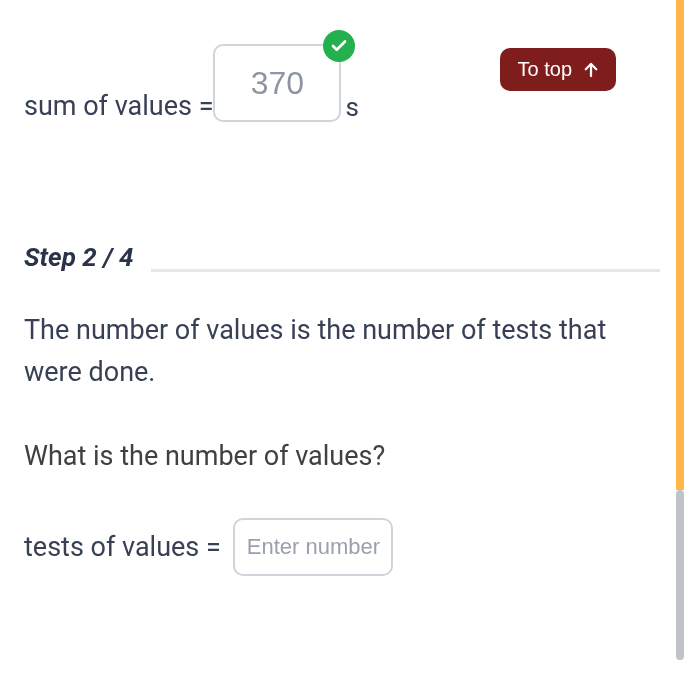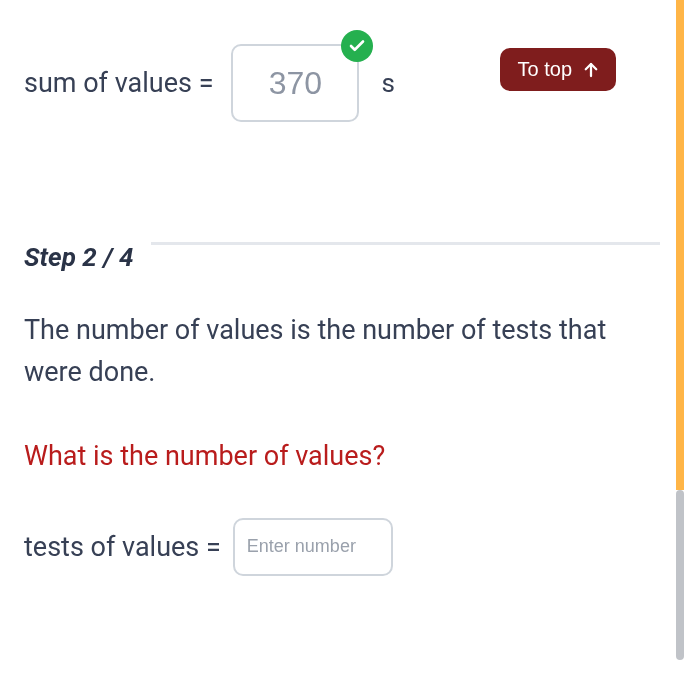--- a/index.html
+++ b/index.html
@@ -14,22 +14,21 @@
       height: 699px;
       position: relative;
       overflow: hidden;
     }
     .content {
       padding: 24px 24px 24px 24px;
       color: #2a3549;
     }
     .row-answer {
       display: flex;
-      align-items: center;
-      gap: 18px;
+      align-items: flex-end;
       margin-top: 20px;
       margin-bottom: 60px;
     }
     .row-answer .label {
       font-size: 27px;
       color: #374055;
     }
     .input-wrap {
       position: relative;
       display: inline-flex;
@@ -44,21 +43,21 @@
       color: #8d95a3;
       text-align: center;
       background: #fff;
       outline: none;
     }
     .value-input-small {
       width: 160px;
       height: 58px;
       border: 2px solid #cfd5dc;
       border-radius: 10px;
-      font-size: 18px;
+      font-size: 22px;
       color: #9aa1ac;
       text-align: left;
       padding-left: 12px;
       background: #fff;
       outline: none;
     }
     .value-input-small::placeholder {
       color: #9aa1ac;
     }
     .check-badge {
@@ -77,21 +76,21 @@
       width: 18px;
       height: 18px;
     }
     .unit-label {
       font-size: 26px;
       color: #374055;
       margin-left: 4px;
     }
     .step-header {
       display: flex;
-      align-items: flex-start;
+      align-items: flex-end;
       gap: 18px;
       margin-top: 120px;
       margin-bottom: 38px;
     }
     .step-label {
       font-size: 26px;
       font-weight: 700;
       font-style: italic;
       color: #2a3347;
       white-space: nowrap;
@@ -103,21 +102,21 @@
     }
     .instruction {
       font-size: 27px;
       line-height: 1.55;
       color: #374055;
       margin-bottom: 42px;
     }
     .question {
       font-size: 27px;
       line-height: 1.55;
-      color: #b91c1c;
+      color: #404040;
       margin-bottom: 40px;
     }
     .row-answer2 {
       display: flex;
       align-items: center;
       gap: 12px;
     }
     .row-answer2 .label {
       font-size: 27px;
       color: #374055;

